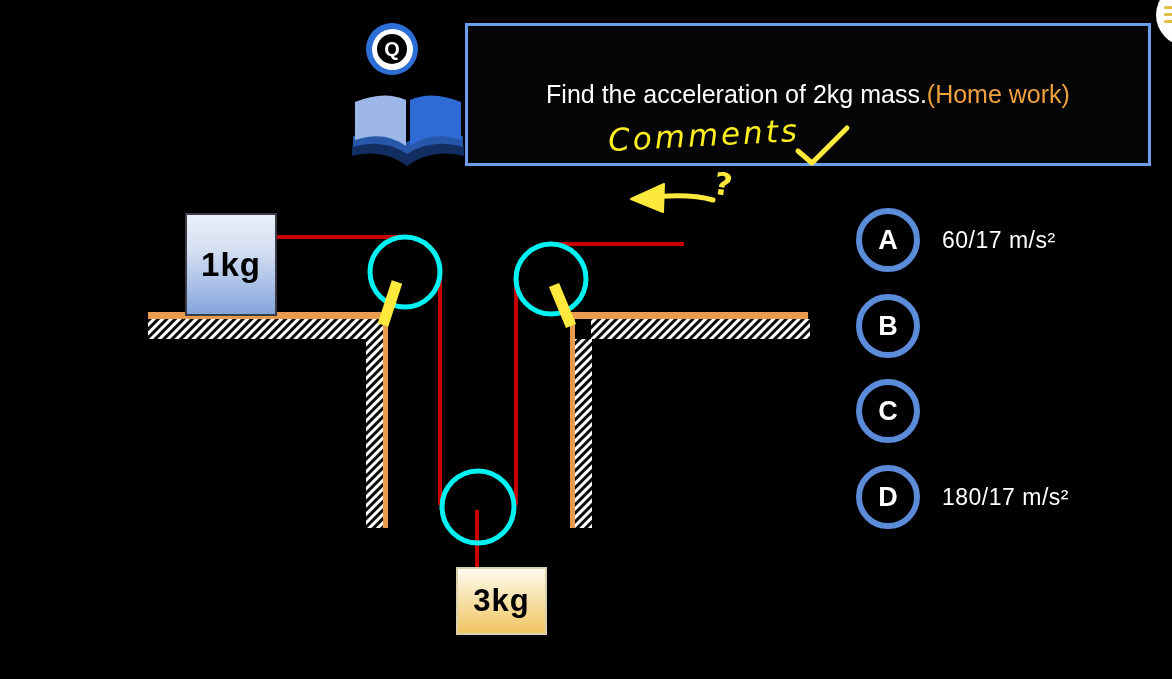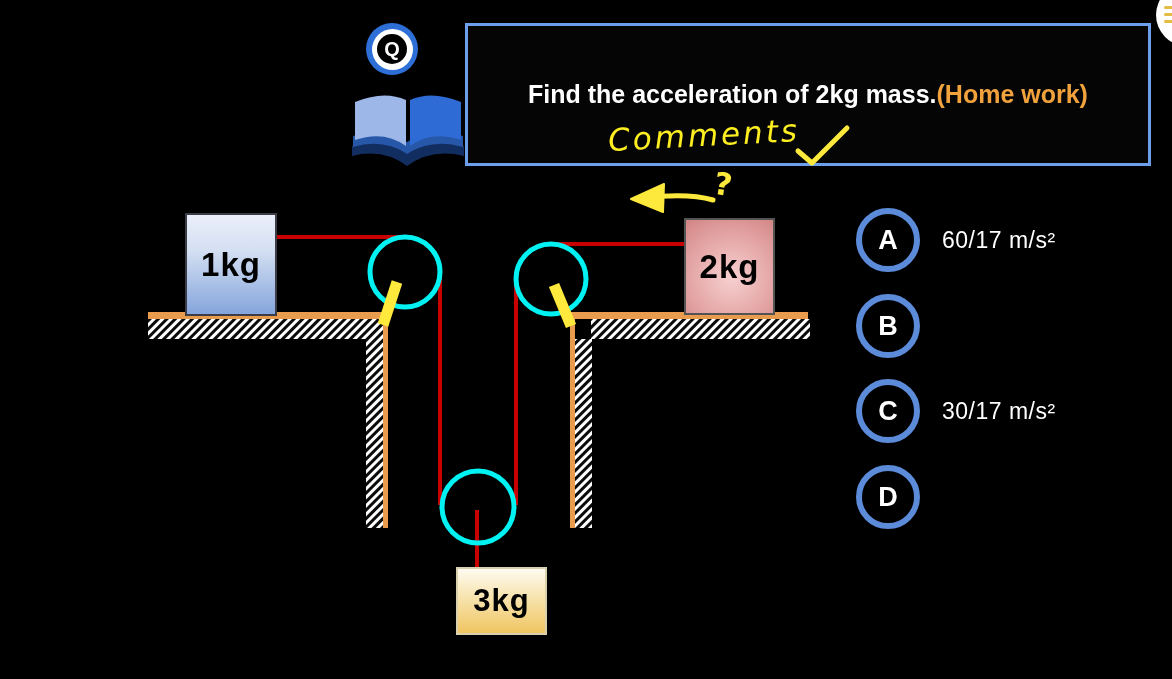--- a/index.html
+++ b/index.html
@@ -46,21 +46,21 @@
     width:30px;height:30px;border-radius:50%;background:#000;color:#fff;
     font-weight:bold;font-size:20px;display:flex;align-items:center;justify-content:center;
   }
   .book-logo{position:absolute;left:350px;top:84px;width:116px;height:88px;}
 
   
   .question-box{
     position:absolute;left:465px;top:23px;width:686px;height:143px;
     border:3px solid #6d9eeb;background:#050505;
     display:flex;align-items:center;justify-content:center;
-    font-size:25px;font-weight:bold;color:#fff;white-space:nowrap;
+    font-size:25px;font-weight:normal;color:#fff;white-space:nowrap;
   }
   .question-box .tag{color:#f2a23d;margin-left:0;}
 
   
   .comments-note{
     position:absolute;left:608px;top:117px;color:#fcee21;
     font-family:"DejaVu Sans",sans-serif;font-style:italic;font-size:31px;
     letter-spacing:3px;transform:rotate(-3deg);z-index:5;
   }
   .qmark-note{
@@ -120,23 +120,20 @@
     <circle cx="551" cy="279" r="35" fill="none" stroke="#00f2f2" stroke-width="5"></circle>
     <circle cx="478" cy="507" r="36" fill="none" stroke="#00f2f2" stroke-width="5"></circle>
 
     <line x1="397" y1="282" x2="383" y2="325" stroke="#ffe93c" stroke-width="11"></line>
     <line x1="554" y1="285" x2="571" y2="326" stroke="#ffe93c" stroke-width="11"></line>
   </svg>
 
   <div class="block block-1kg">
     <span>1kg</span>
   </div>
-  <div class="block block-2kg">
-    <span>2kg</span>
-  </div>
   <div class="block block-3kg">
     <span>3kg</span>
   </div>
 
   <div class="q-badge">
     <div class="ring">
       <div class="core">Q</div>
     </div>
   </div>
   <svg class="book-logo" viewBox="0 0 116 88">
@@ -161,24 +158,24 @@
 
   <div class="option option-a">
     <div class="bubble">A</div>
     <span class="value">60/17 m/s²</span>
   </div>
   <div class="option option-b">
     <div class="bubble">B</div>
   </div>
   <div class="option option-c">
     <div class="bubble">C</div>
-    <span class="value">30/17 m/s²</span>
   </div>
   <div class="option option-d">
     <div class="bubble">D</div>
+    <span class="value">180/17 m/s²</span>
   </div>
 
   <div class="menu-button">
     <div class="bar b1"></div>
     <div class="bar b2"></div>
     <div class="bar b3"></div>
   </div>
 
 </div>
 

